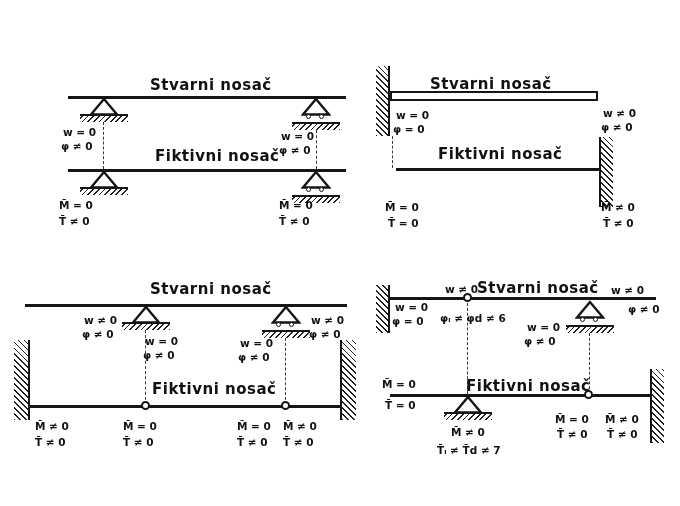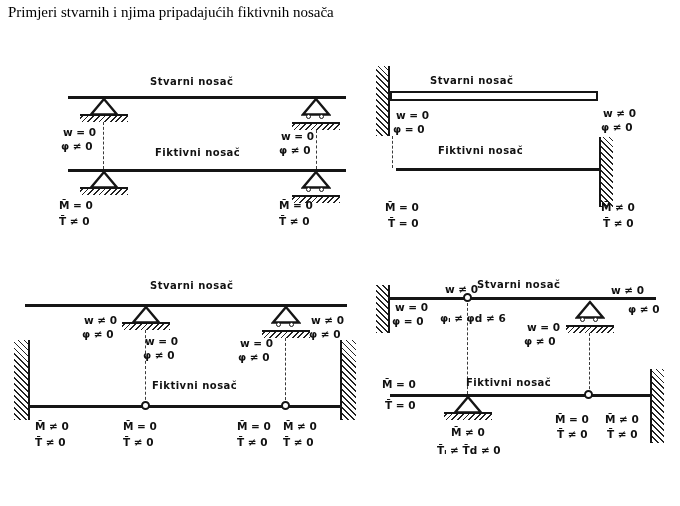--- a/index.html
+++ b/index.html
@@ -2,40 +2,39 @@
 <html><head>
 <meta charset="utf-8">
 <style>
   * { margin:0; padding:0; box-sizing:border-box; }
   html,body { background:#ffffff; }
   body { width:680px; height:506px; overflow:hidden; }
   #canvas { position:relative; width:680px; height:506px; background:#fff; color:#111;
             font-family:"DejaVu Sans", sans-serif; }
   .abs { position:absolute; }
   .title { font-family:"Liberation Serif","DejaVu Serif",serif; font-size:15px; color:#000; white-space:nowrap; }
-  .lbl { font-size:10px; font-weight:700; letter-spacing:.5px; white-space:nowrap; color:#111; }
+  .lbl { font-size:15px; font-weight:700; letter-spacing:.5px; white-space:nowrap; color:#111; }
   .ann { font-size:10.5px; font-weight:700; white-space:nowrap; color:#111; }
   .beam { background:#151515; height:3px; }
   .beam-rect { border:2px solid #151515; background:#fff; }
   .hatch-strip { border-top:2px solid #151515;
       background:repeating-linear-gradient(-45deg,#222 0 1.2px,transparent 1.2px 4px); }
   .wall-r { border-right:2.5px solid #151515;
       background:repeating-linear-gradient(45deg,#222 0 1.2px,transparent 1.2px 4.2px); }
   .wall-l { border-left:2.5px solid #151515;
       background:repeating-linear-gradient(45deg,#222 0 1.2px,transparent 1.2px 4.2px); }
   .dashv { width:0; border-left:1.5px dashed #3a3a3a; }
   .dot { width:5px; height:5px; border:1.6px solid #151515; border-radius:50%; background:#fff; }
   .hinge { width:9px; height:9px; border:2px solid #151515; border-radius:50%; background:#fff; }
 </style>
 </head>
 <body>
 
 <div id="canvas">
 
-  <div class="abs title" style="left:8px; top:4px;">Primjeri stvarnih i njima pripadajućih fiktivnih nosača</div>
 
   <div class="abs lbl" style="left:150px; top:76px;">Stvarni nosač</div>
   <div class="abs beam" style="left:68px; top:96px; width:278px;"></div>
 
   <svg class="abs" style="left:89px; top:97px;" width="30" height="19">
       <polygon points="15,2 2,17.5 28,17.5" fill="#fff" stroke="#151515" stroke-width="2.4"></polygon>
     </svg>
   <div class="abs hatch-strip" style="left:80px; top:114px; width:48px; height:8px;"></div>
 
   <svg class="abs" style="left:301px; top:97px;" width="30" height="19">
@@ -167,19 +166,19 @@
       <polygon points="15,2 2,17.5 28,17.5" fill="#fff" stroke="#151515" stroke-width="2.4"></polygon>
     </svg>
   <div class="abs hatch-strip" style="left:444px; top:412px; width:48px; height:8px;"></div>
 
   <div class="abs hinge" style="left:584px; top:390px;"></div>
   <div class="abs wall-l" style="left:650px; top:369px; width:14px; height:74px;"></div>
 
   <div class="abs ann" style="left:382px; top:378px;">M̄ = 0</div>
   <div class="abs ann" style="left:385px; top:399px;">T̄ = 0</div>
   <div class="abs ann" style="left:451px; top:426px;">M̄ ≠ 0</div>
-  <div class="abs ann" style="left:437px; top:444px;">T̄ₗ ≠ T̄d ≠ 0</div>
+  <div class="abs ann" style="left:437px; top:444px;">T̄ₗ ≠ T̄d ≠ 7</div>
   <div class="abs ann" style="left:555px; top:413px;">M̄ = 0</div>
   <div class="abs ann" style="left:557px; top:428px;">T̄ ≠ 0</div>
   <div class="abs ann" style="left:605px; top:413px;">M̄ ≠ 0</div>
   <div class="abs ann" style="left:607px; top:428px;">T̄ ≠ 0</div>
 
 </div>
 
 </body></html>

